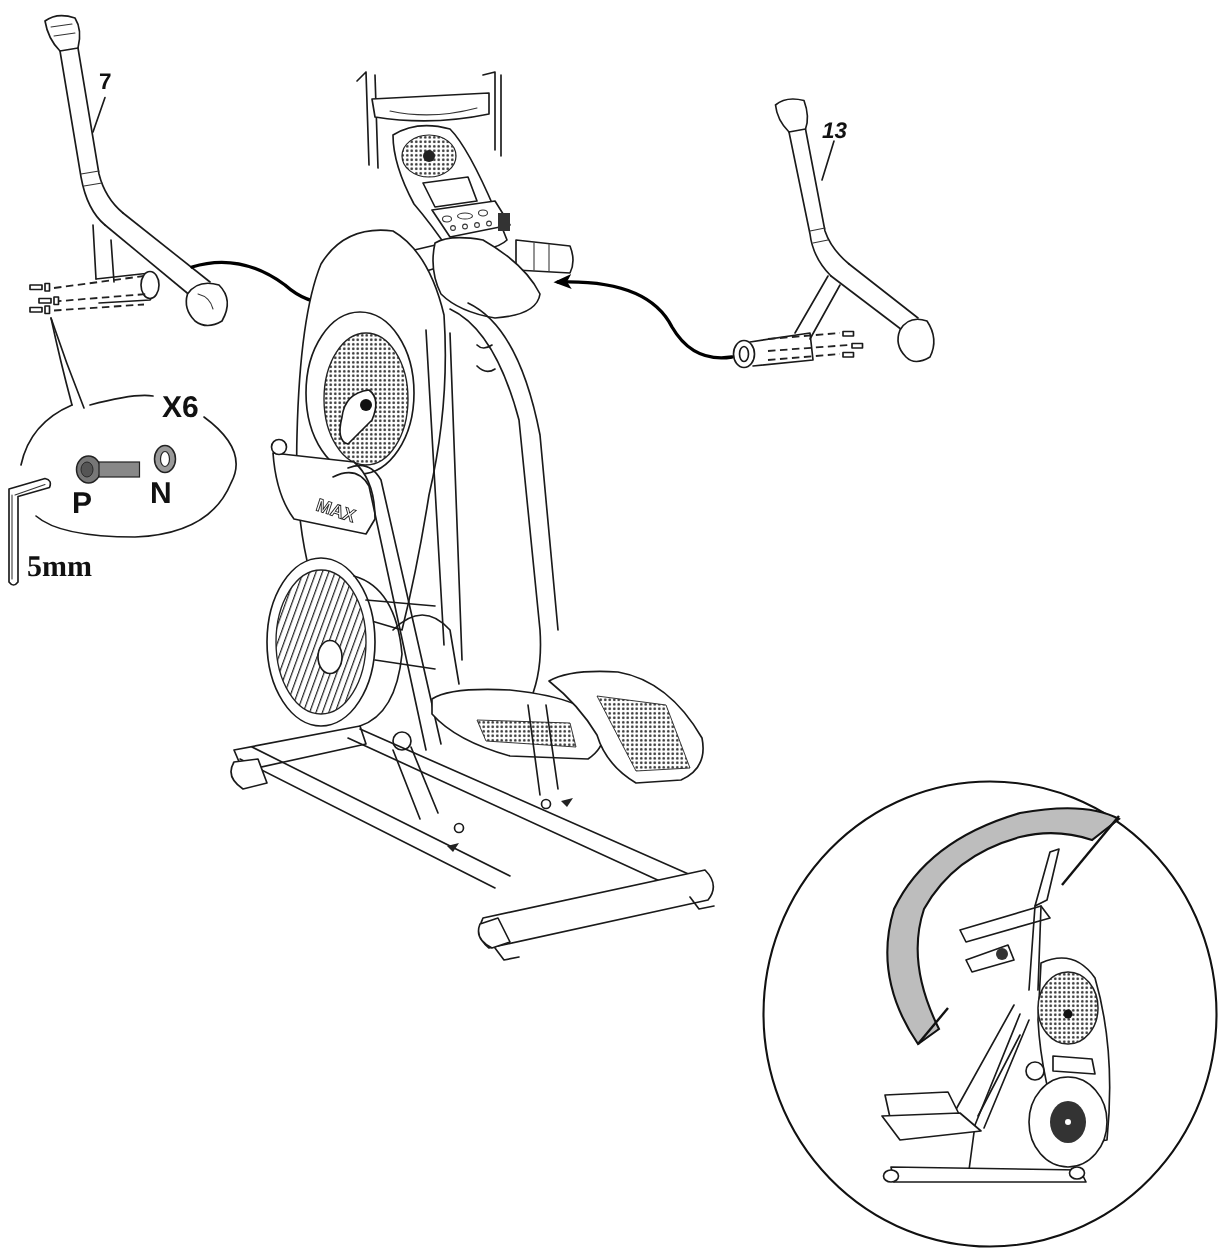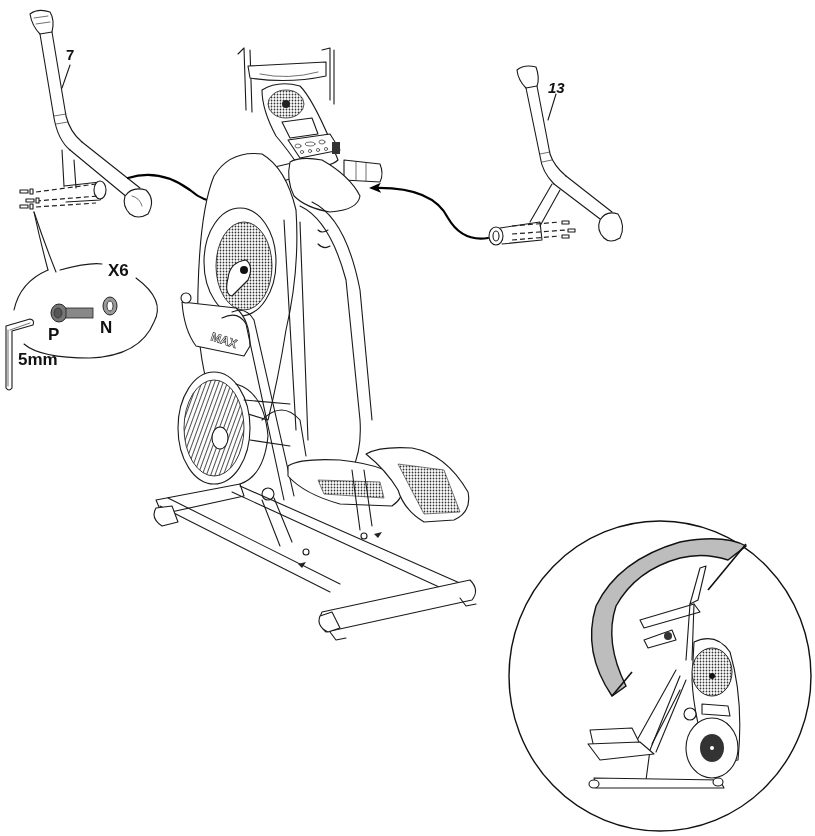--- a/index.html
+++ b/index.html
@@ -1,20 +1,20 @@
 <!DOCTYPE html>
 <html><head>
   <meta charset="utf-8">
   <style>
     html, body { margin: 0; padding: 0; background: #ffffff; }
     body { width: 815px; height: 836px; position: relative; overflow: hidden; font-family: "Liberation Sans", sans-serif; }
     #canvas { position: absolute; left: 0; top: 0; width: 815px; height: 836px; }
     .lbl { position: absolute; font-family: "Liberation Sans", sans-serif; font-weight: bold; color: #111; line-height: 1; }
     .part-num { font-size: 15px; }
-    .hw-lbl { font-size: 17px; }
+    .hw-lbl { font-size: 20px; }
     svg { position: absolute; left: 0; top: 0; }
     .ln { fill: none; stroke: #1a1a1a; stroke-width: 1.1; stroke-linecap: round; stroke-linejoin: round; }
     .ln-thin { fill: none; stroke: #333; stroke-width: 0.7; stroke-linecap: round; stroke-linejoin: round; }
     .ln-bold { fill: none; stroke: #000; stroke-width: 2.2; stroke-linecap: round; }
     .fill-w { fill: #fff; stroke: #1a1a1a; stroke-width: 1.1; stroke-linejoin: round; }
     .dash { fill: none; stroke: #222; stroke-width: 1.2; stroke-dasharray: 5 3; }
   </style>
 </head>
 <body>
 
@@ -243,15 +243,15 @@
       <ellipse class="fill-w" cx="594" cy="784" rx="5" ry="4"></ellipse>
       <ellipse class="fill-w" cx="718" cy="782" rx="5" ry="4"></ellipse>
     </g>
   </svg>
 
   <span class="lbl part-num" style="left:66px; top:47px;">7</span>
   <span class="lbl part-num" style="left:548px; top:80px;font-style:italic;">13</span>
   <span class="lbl hw-lbl" style="left:108px; top:262px;">X6</span>
   <span class="lbl hw-lbl" style="left:48px; top:326px;">P</span>
   <span class="lbl hw-lbl" style="left:100px; top:319px;">N</span>
-  <span class="lbl hw-lbl" style="left:18px; top:351px;">5mm</span>
+  <span class="lbl hw-lbl" style="left:18px; top:368px;font-family:Liberation Serif, serif;">5mm</span>
 
 </div>
 
 </body></html>

